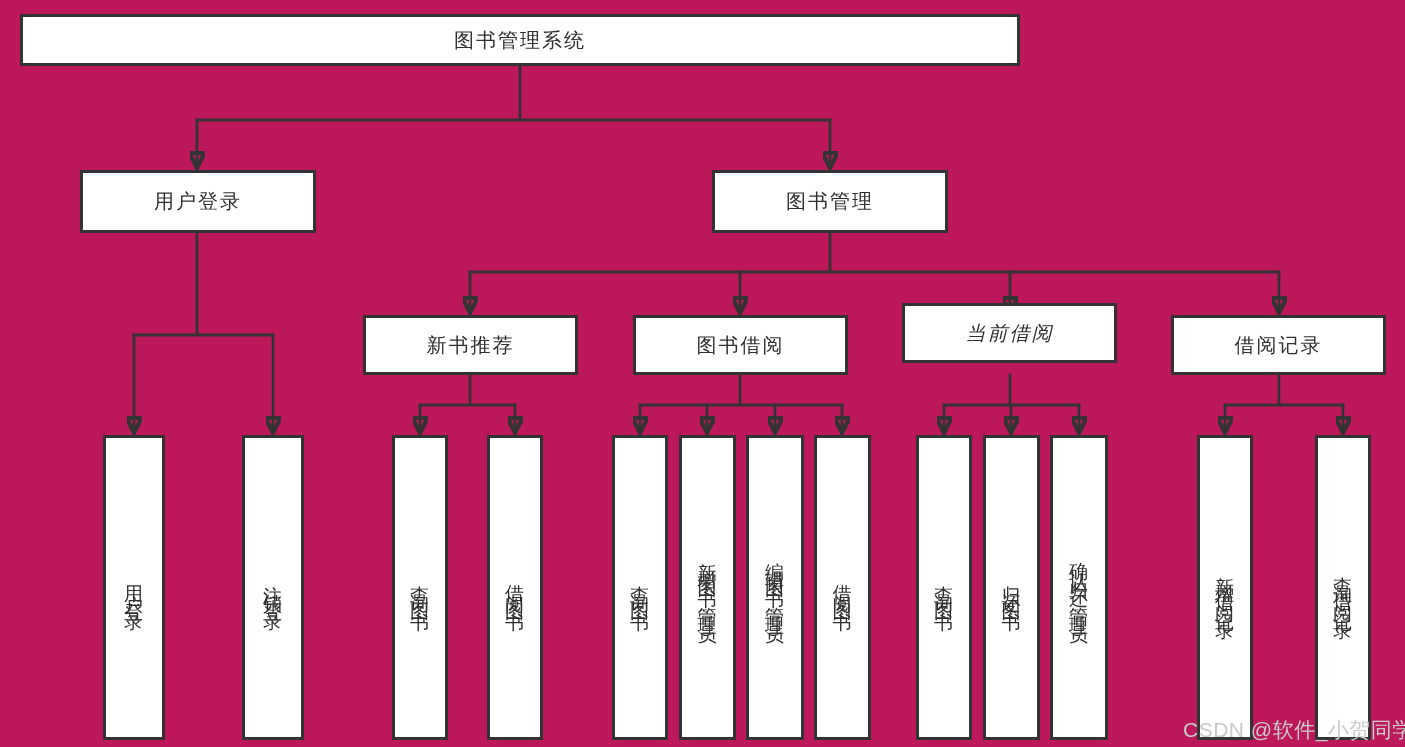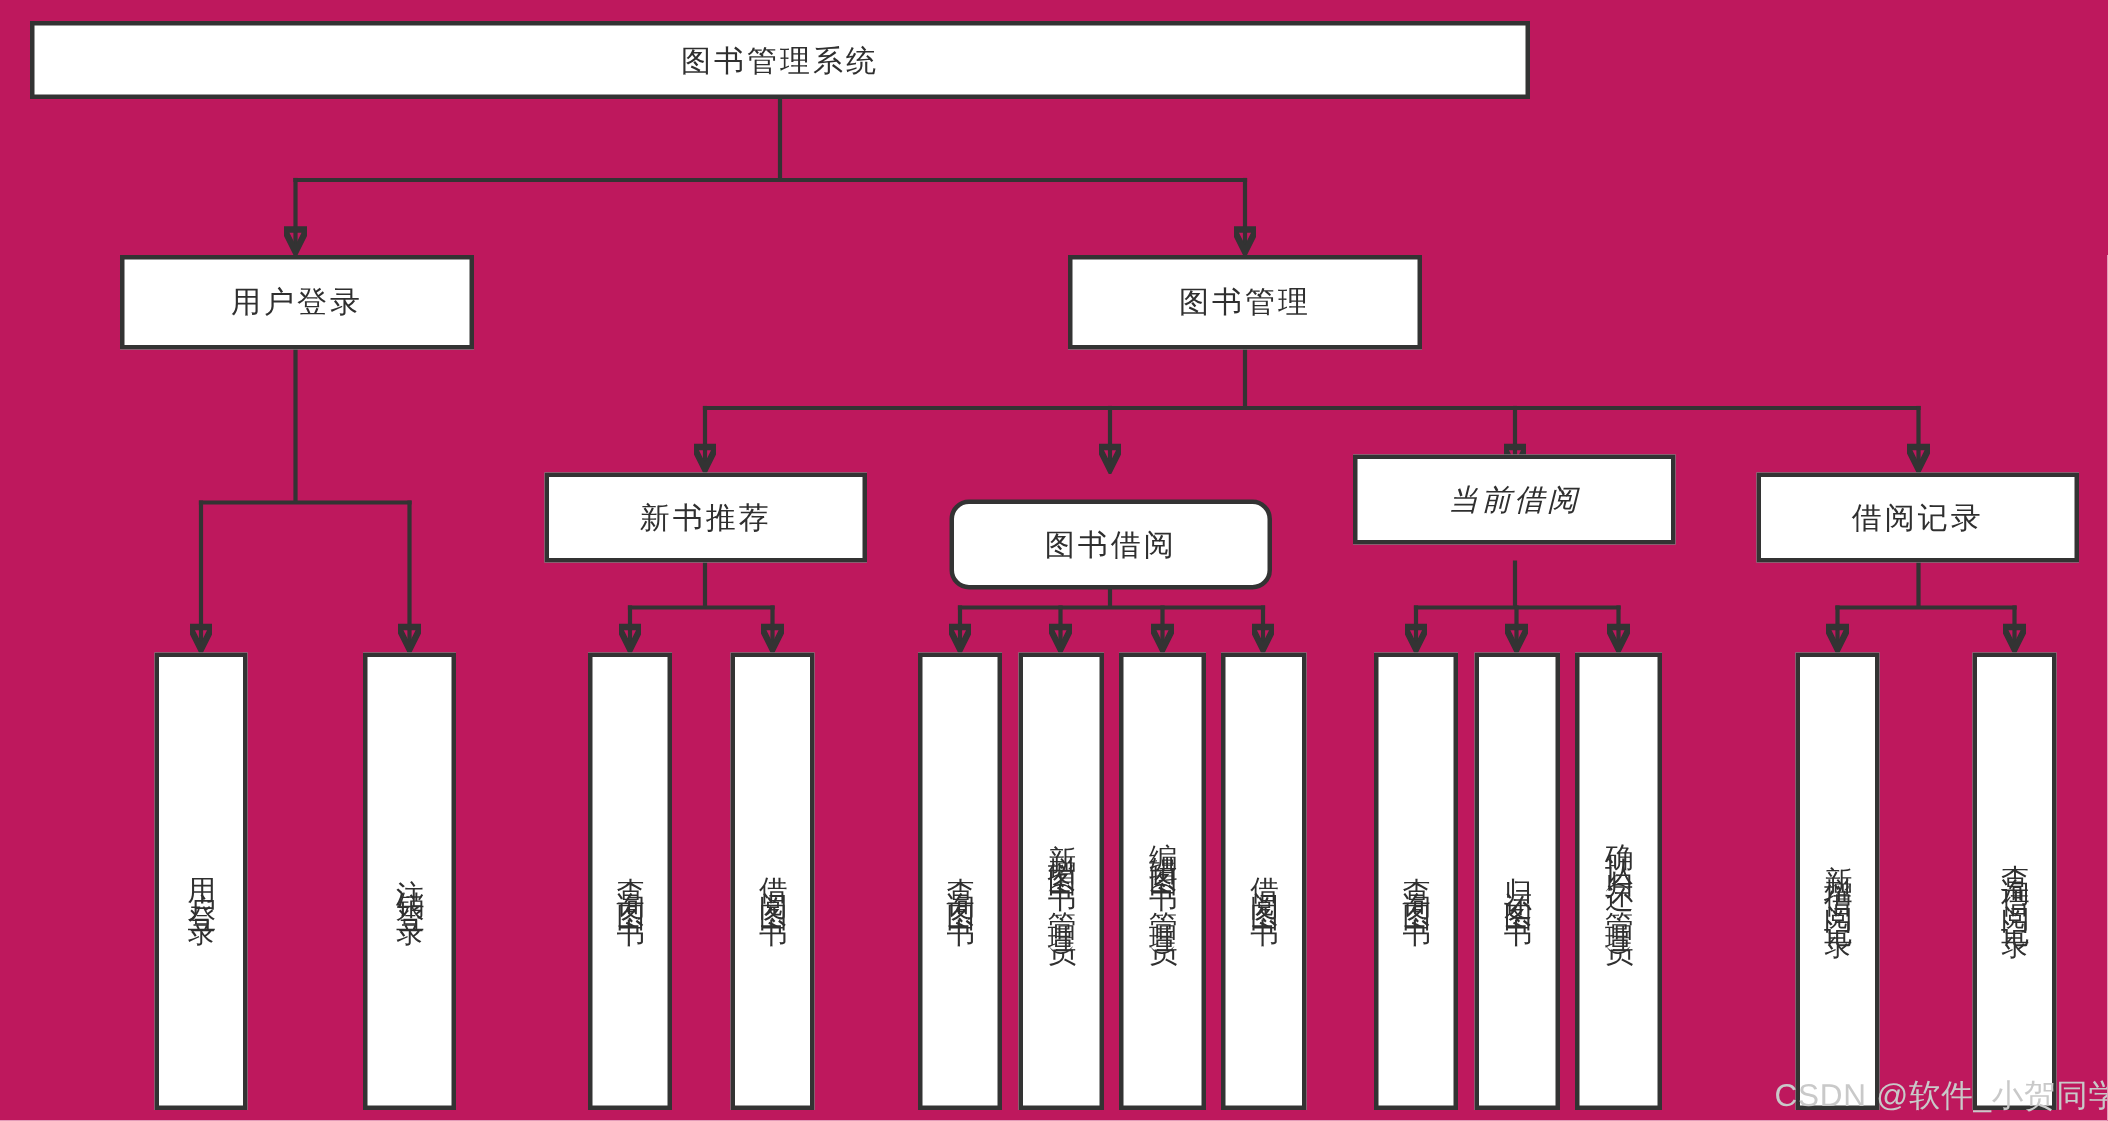--- a/index.html
+++ b/index.html
@@ -78,21 +78,21 @@
     <path d="M1225,405 V433" marker-end="url(#arrow)"></path>
     <path d="M1343,405 V433" marker-end="url(#arrow)"></path>
   </svg>
 
   <div class="node" style="left:20px; top:14px; width:1000px; height:52px;">图书管理系统</div>
 
   <div class="node" style="left:80px; top:170px; width:236px; height:63px;">用户登录</div>
   <div class="node" style="left:363px; top:315px; width:215px; height:60px;">新书推荐</div>
 
   <div class="node" style="left:712px; top:170px; width:236px; height:63px;">图书管理</div>
-  <div class="node" style="left:633px; top:333px; width:215px; height:60px;border-radius:13px;">图书借阅</div>
+  <div class="node" style="left:633px; top:315px; width:215px; height:60px;">图书借阅</div>
   <div class="node" style="left:902px; top:303px; width:215px; height:60px;font-style:italic;">当前借阅</div>
   <div class="node" style="left:1171px; top:315px; width:215px; height:60px;text-align:center;">借阅记录</div>
 
   <div class="leaf" style="left:103px; width:62px;">
     <span>用户登录</span>
   </div>
   <div class="leaf" style="left:242px; width:62px;">
     <span>注销登录</span>
   </div>
 

